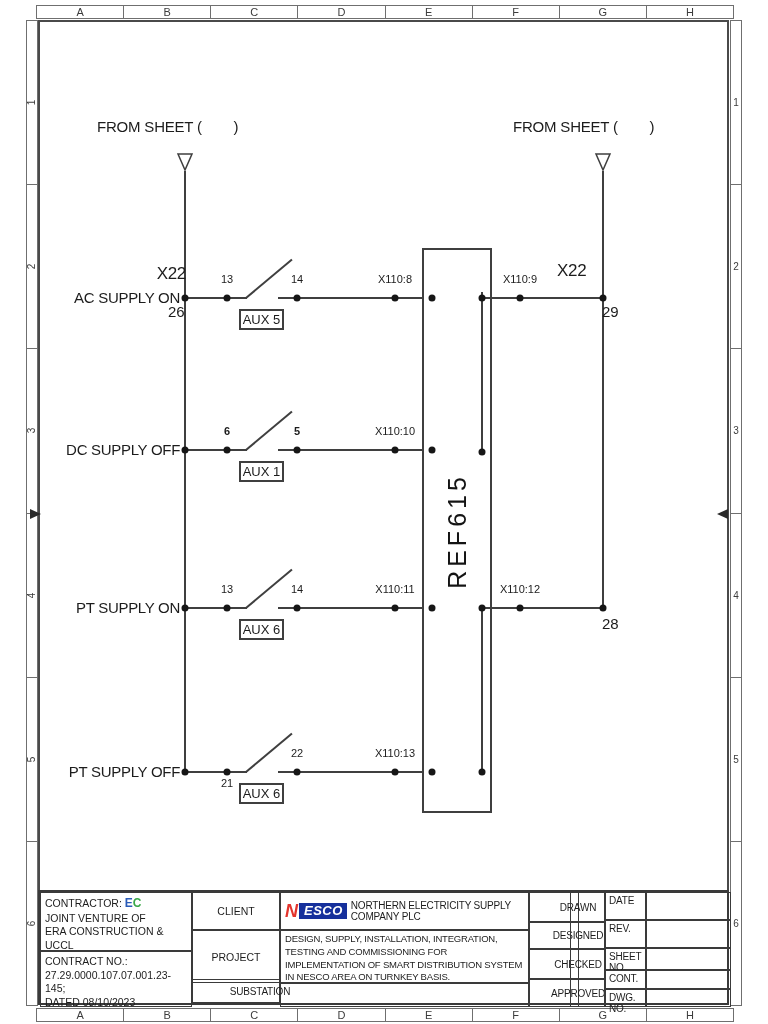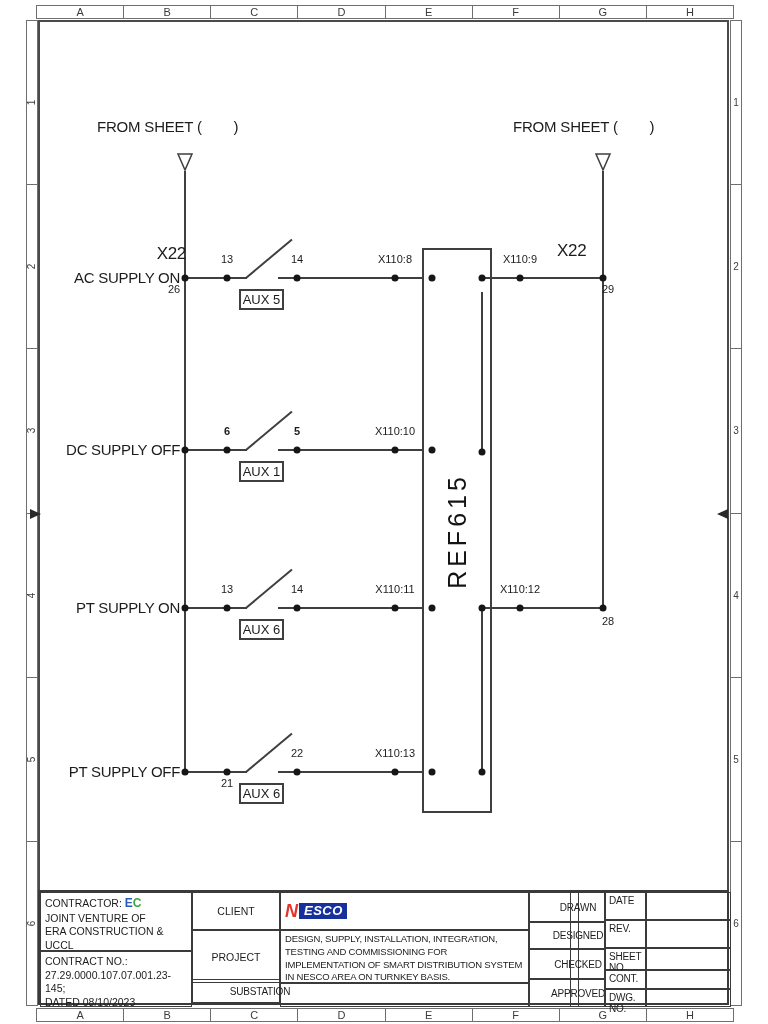--- a/index.html
+++ b/index.html
@@ -49,21 +49,21 @@
   .wB{left:278px;width:145px;}
   .wC{left:482px;width:121px;}
   .blade{position:absolute;left:246px;top:49px;width:60px;height:2px;background:#3f3f3f;
          transform-origin:0 50%;transform:rotate(-40deg);}
   .rlabel{position:absolute;right:588px;top:41px;font-size:15px;letter-spacing:-0.3px;white-space:nowrap;}
   .pin{position:absolute;top:25px;transform:translateX(-50%);font-size:11px;color:#1c1c1c;}
   .pin.bold{font-weight:bold;}
   .aux{position:absolute;left:239px;top:61px;width:45px;height:21px;border:2px solid #3f3f3f;
        display:flex;align-items:center;justify-content:center;font-size:13px;background:#fff;}
   .x22{position:absolute;font-size:17px;letter-spacing:-0.3px;}
-  .subpin{position:absolute;font-size:11px;}
+  .subpin{position:absolute;font-size:15px;}
 
   
   .tb{position:absolute;left:38px;top:890px;width:691px;height:115px;border:2px solid #3a3a3a;
       font-size:10.5px;background:#fff;}
   .tcell{position:absolute;border:1px solid #3a3a3a;}
   .tcell.center{display:flex;align-items:center;justify-content:center;text-align:center;}
   .contractor-cell{padding:3px 4px;line-height:1.3;}
   .ec-e{color:#2a5bb8;font-weight:bold;font-size:12px;}
   .ec-c{color:#3aa848;font-weight:bold;font-size:12px;}
   .client-cell{display:flex;align-items:center;padding:2px 4px;gap:4px;}
@@ -145,21 +145,21 @@
   <div class="vwire" style="left:602px;top:171px;height:439px;"></div>
 
   <div class="ref-box">
     <span class="ref-label">REF615</span>
   </div>
   <div class="vwire" style="left:481px;top:292px;height:161px;"></div>
   <div class="vwire" style="left:481px;top:608px;height:165px;"></div>
   <i class="dot dot-abs" style="left:482px;top:452px;"></i>
   <i class="dot dot-abs" style="left:482px;top:772px;"></i>
 
-  <div class="crow" style="top:228px;">
+  <div class="crow" style="top:248px;">
     <span class="x22" style="left:152px;top:16px;width:34px;text-align:right;">X22</span>
     <span class="rlabel">AC SUPPLY ON</span>
     <span class="subpin" style="left:168px;top:55px;">26</span>
     <div class="hwire wA"></div>
     <div class="blade"></div>
     <div class="hwire wB"></div>
     <div class="hwire wC"></div>
     <i class="dot" style="left:185px;"></i>
     <i class="dot" style="left:227px;"></i>
     <i class="dot" style="left:297px;"></i>
@@ -260,20 +260,21 @@
     <div class="tcell center" style="left:152px;top:0;width:88px;height:38px;">
         <span>CLIENT</span>
       </div>
     <div class="tcell center label-small" style="left:152px;top:87px;width:88px;height:24px;">
         <span>SUBSTATION</span>
       </div>
 
     <div class="tcell client-cell" style="left:240px;top:0;width:249px;height:38px;">
       <span class="nesco-n">N</span>
       <span class="nesco-box">ESCO</span>
+      <span class="client-name">NORTHERN ELECTRICITY SUPPLY COMPANY PLC</span>
     </div>
     <div class="tcell proj-cell" style="left:240px;top:38px;width:249px;height:53px;">
       <span>DESIGN, SUPPLY, INSTALLATION, INTEGRATION, TESTING AND COMMISSIONING FOR IMPLEMENTATION OF SMART DISTRIBUTION SYSTEM IN NESCO AREA ON TURNKEY BASIS.</span>
     </div>
     <div class="tcell" style="left:240px;top:91px;width:249px;height:24px;"></div>
 
     <div class="tcell center label-small" style="left:489px;top:0;width:41px;height:30px;">
         <span>DRAWN</span>
       </div>
     <div class="tcell" style="left:530px;top:0;width:35px;height:30px;"></div>

